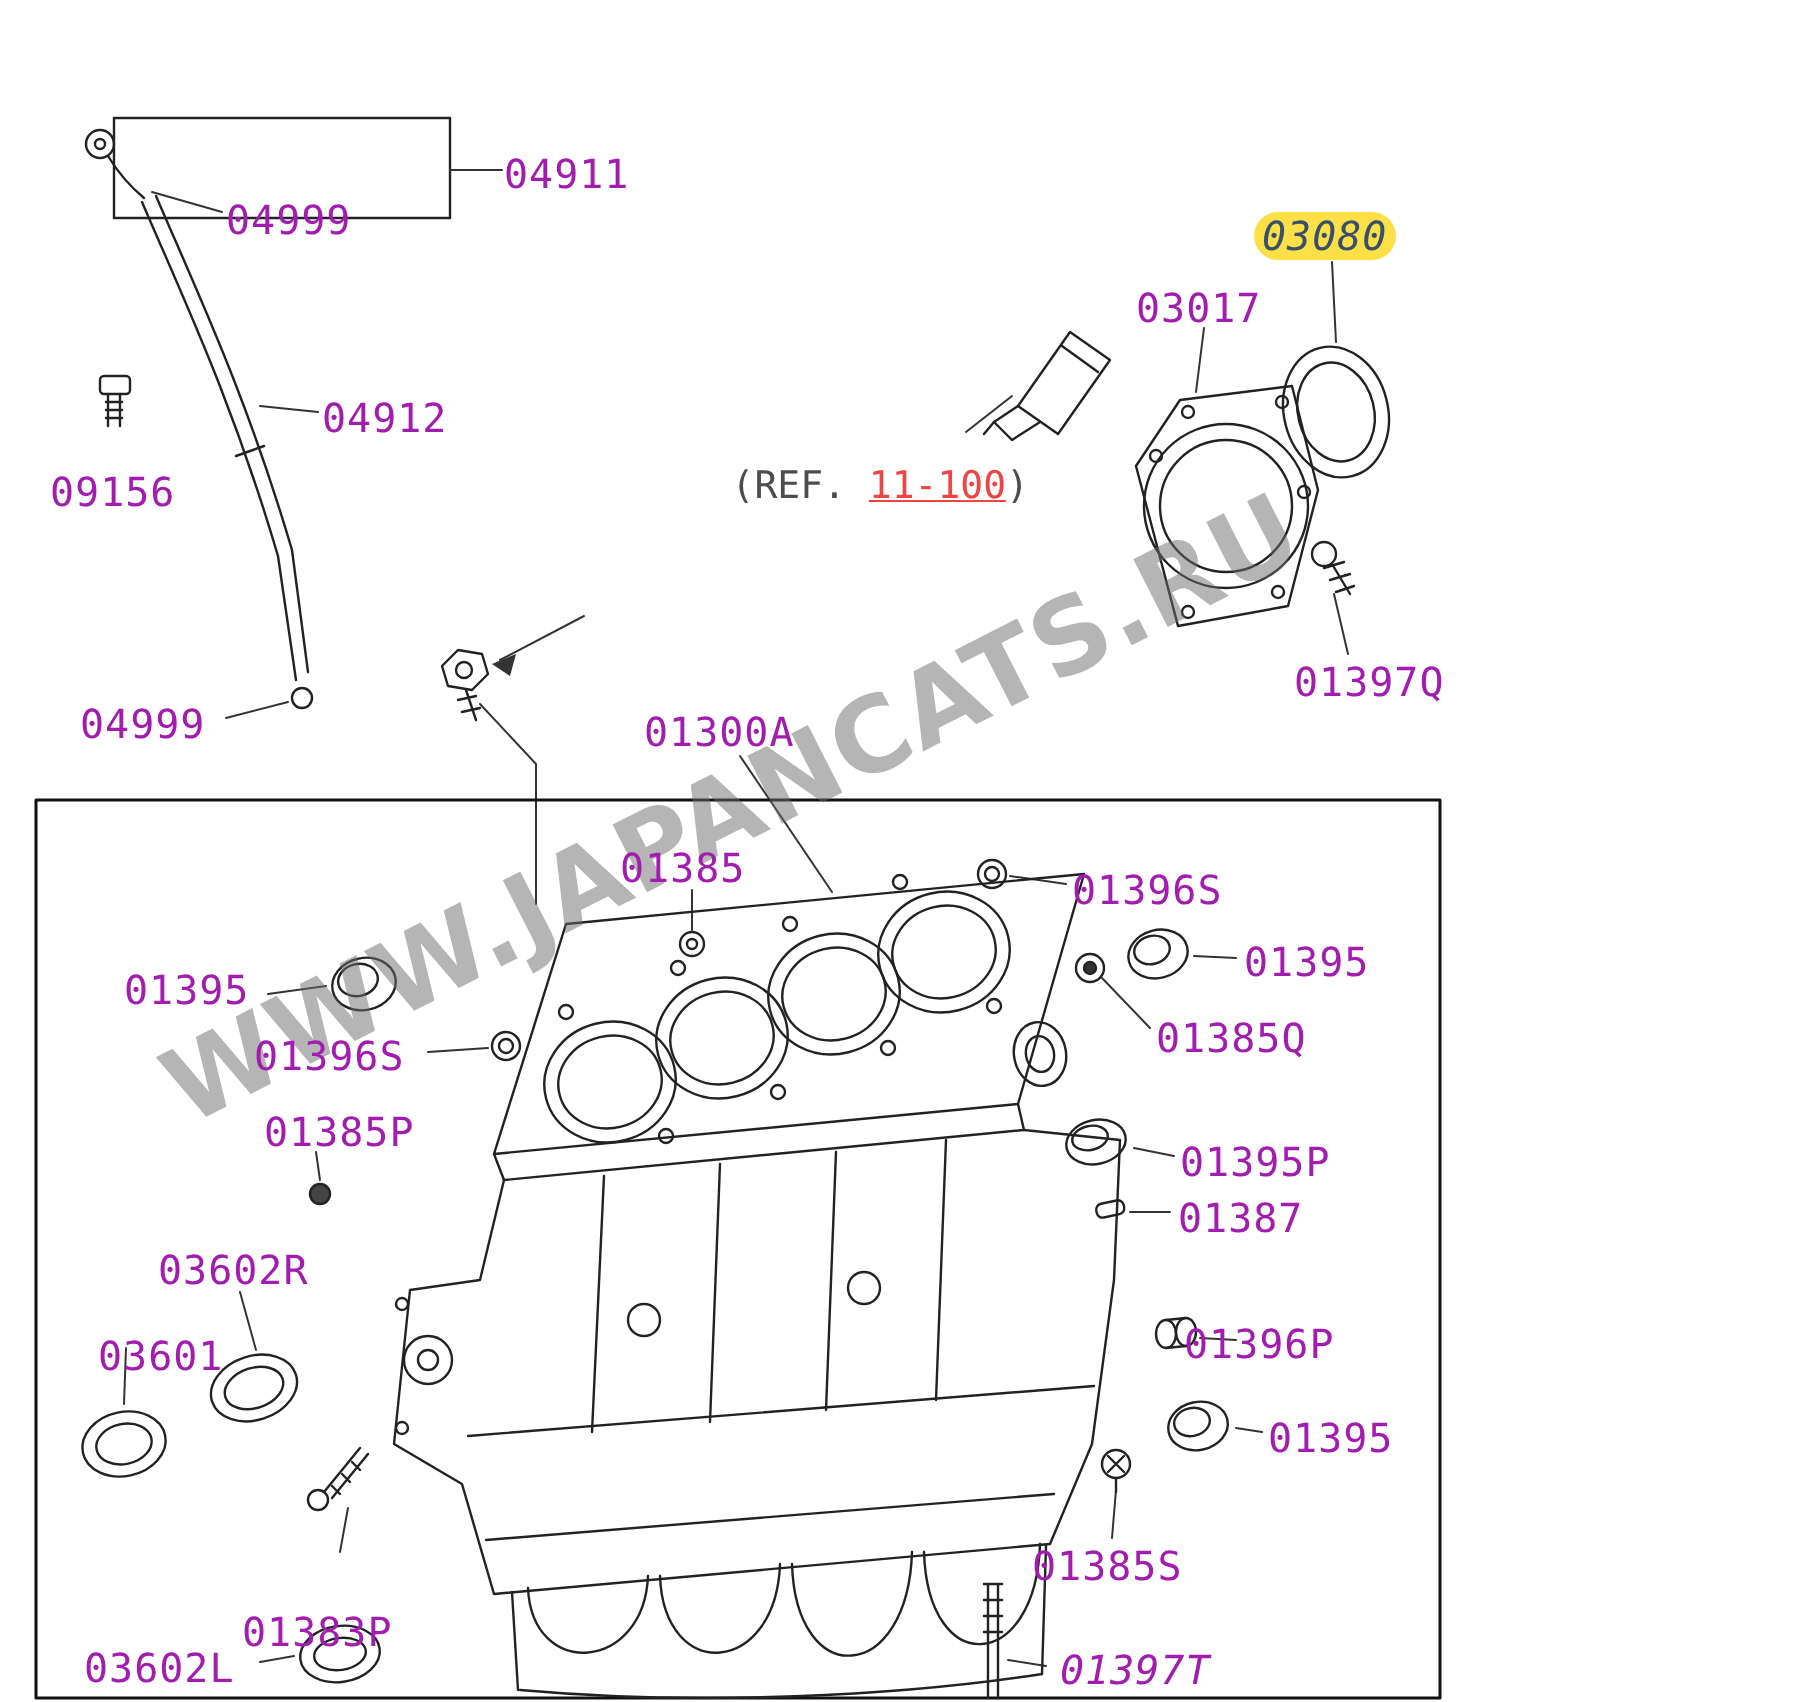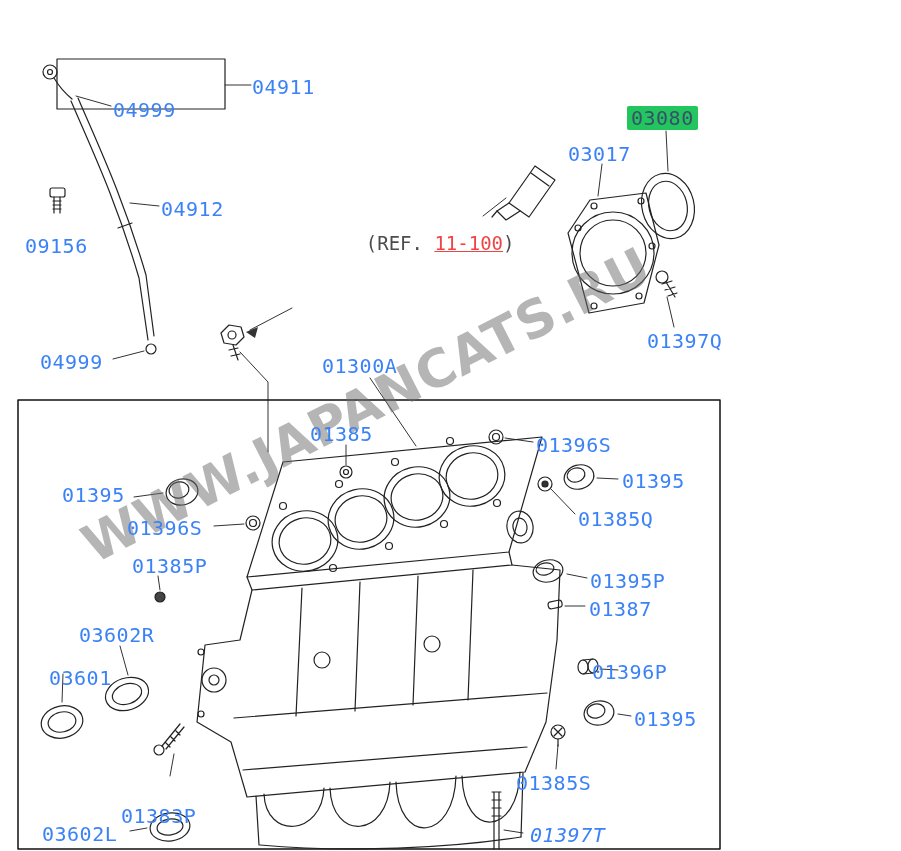--- a/index.html
+++ b/index.html
@@ -11,23 +11,23 @@
   .art { position:absolute; left:0; top:0; z-index:1; }
   .watermark {
     position:absolute; left:86px; top:520px; height:56px; line-height:56px;
     font-family:"DejaVu Sans", sans-serif; font-weight:bold; font-size:52px;
     letter-spacing:1px; color:rgba(108,108,108,0.5);
     transform:rotate(-27deg); transform-origin:left center;
     white-space:nowrap; z-index:2; pointer-events:none;
   }
   .lbl {
     position:absolute; z-index:3; font-size:20px; letter-spacing:0.5px;
-    color:#3b82f6; white-space:nowrap; cursor:pointer;
-  }
-  .lbl.hl { background:#22c55e; padding:0 4px; color:#39506b; border-radius:2px; }
+    color:#a21caf; white-space:nowrap; cursor:pointer;
+  }
+  .lbl.hl { background:#fde047; padding:0 4px; color:#39506b; border-radius:12px;font-style:italic; }
   .ref {
     position:absolute; z-index:3; font-size:19px; color:#4d4d4d;
     white-space:pre; cursor:default;
   }
   .ref .num { color:#ef4444; text-decoration:underline; cursor:pointer; }
 </style>
 </head>
 <body>
 
 <div class="canvas">

